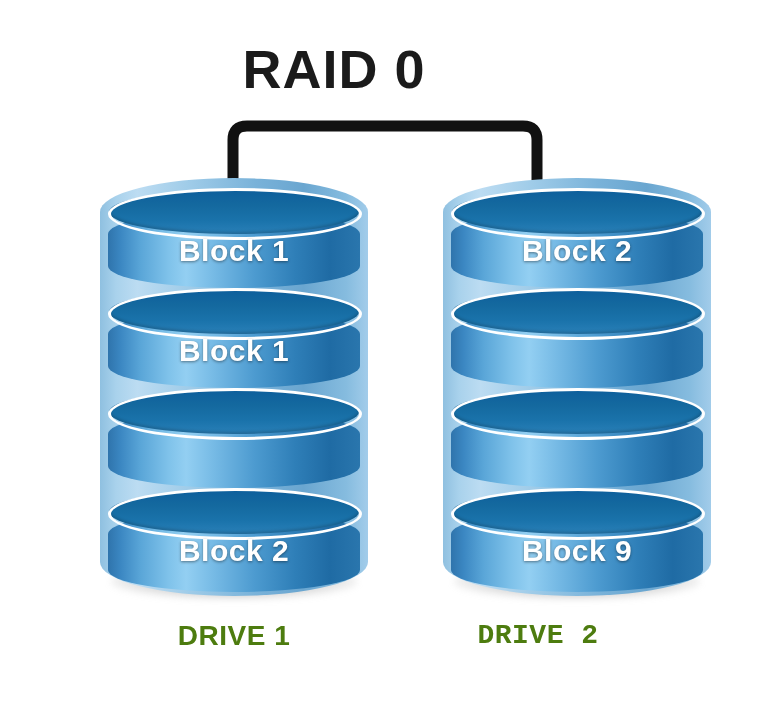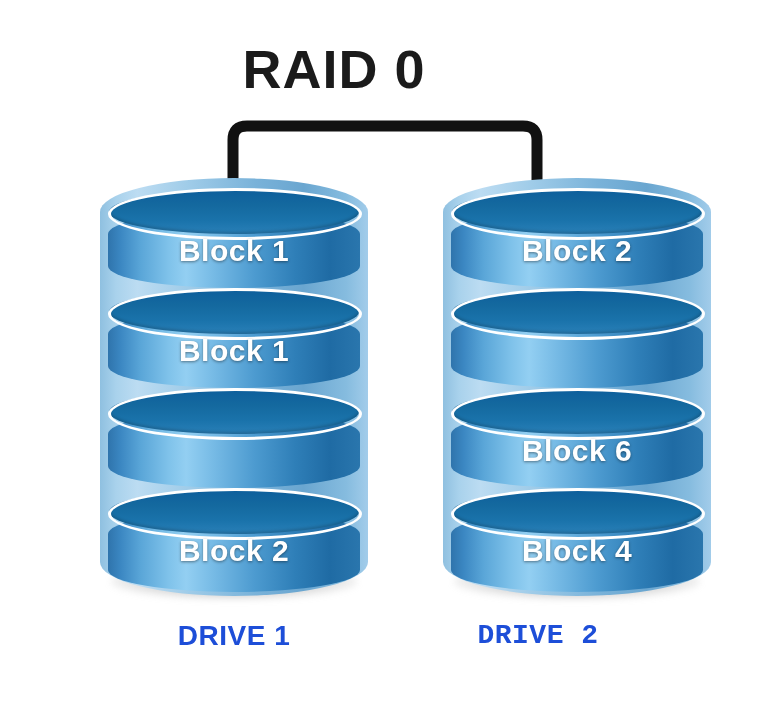--- a/index.html
+++ b/index.html
@@ -179,21 +179,21 @@
   }
 
   
   .drive-label {
     position: absolute;
     top: 622px;
     width: 268px;
     text-align: center;
     font-size: 28px;
     font-weight: bold;
-    color: #1d4ed8;
+    color: #4d7c0f;
     line-height: 1;
     letter-spacing: 0.5px;
   }
   #drive-label-1 { left: 100px; }
   #drive-label-2 { left: 404px; font-family: Liberation Mono, monospace; }
 </style>
 </head>
 <body>
 
 <div id="canvas">
@@ -254,28 +254,27 @@
       <div class="cyl cyl-1">
         <div class="cyl-body"></div>
         <div class="cyl-top"></div>
         <div class="cyl-rim"></div>
       </div>
 
       <div class="cyl cyl-2">
         <div class="cyl-body"></div>
         <div class="cyl-top"></div>
         <div class="cyl-rim"></div>
-        <div class="cyl-label">Block 6</div>
       </div>
 
       <div class="cyl cyl-3">
         <div class="cyl-body"></div>
         <div class="cyl-top"></div>
         <div class="cyl-rim"></div>
-        <div class="cyl-label">Block 4</div>
+        <div class="cyl-label">Block 9</div>
       </div>
 
     </div>
   </div>
 
   <div class="drive-label" id="drive-label-1">DRIVE 1</div>
   <div class="drive-label" id="drive-label-2">DRIVE 2</div>
 
 </div>
 

